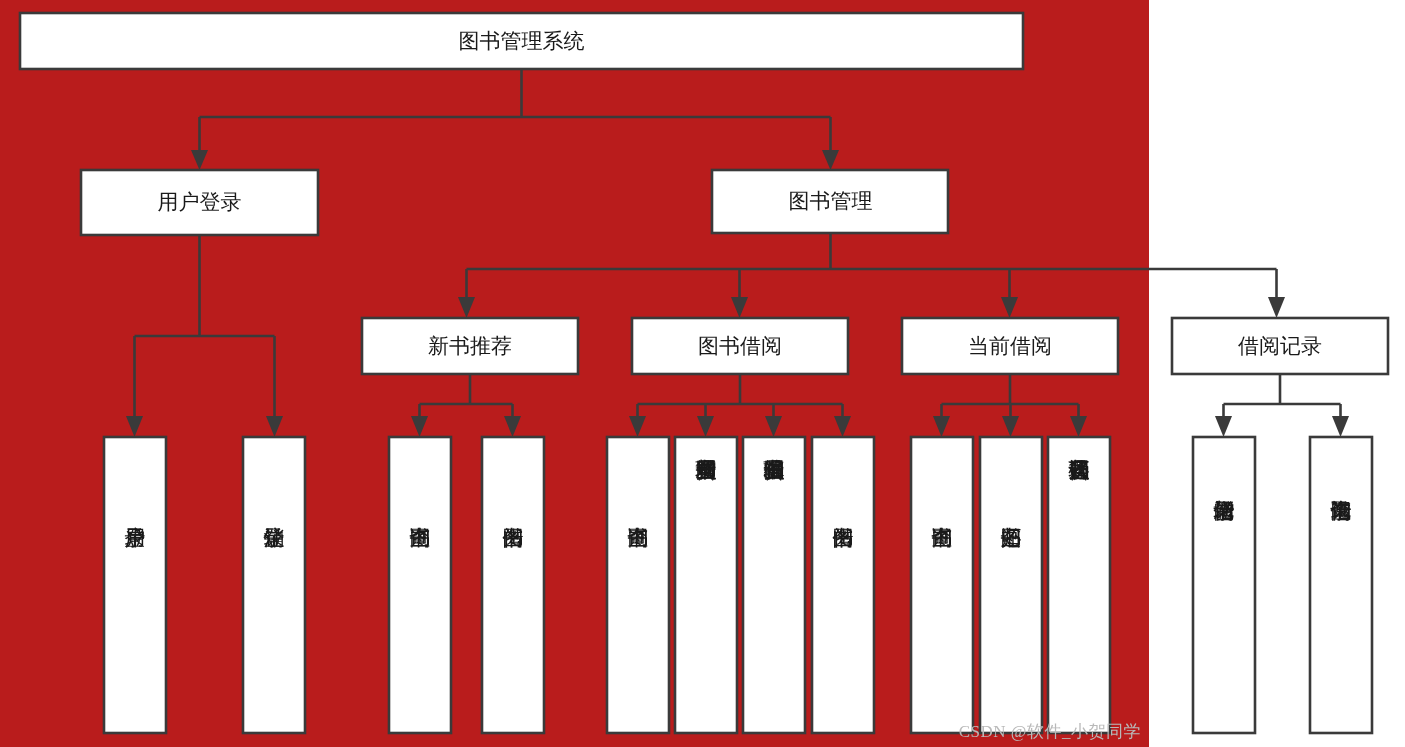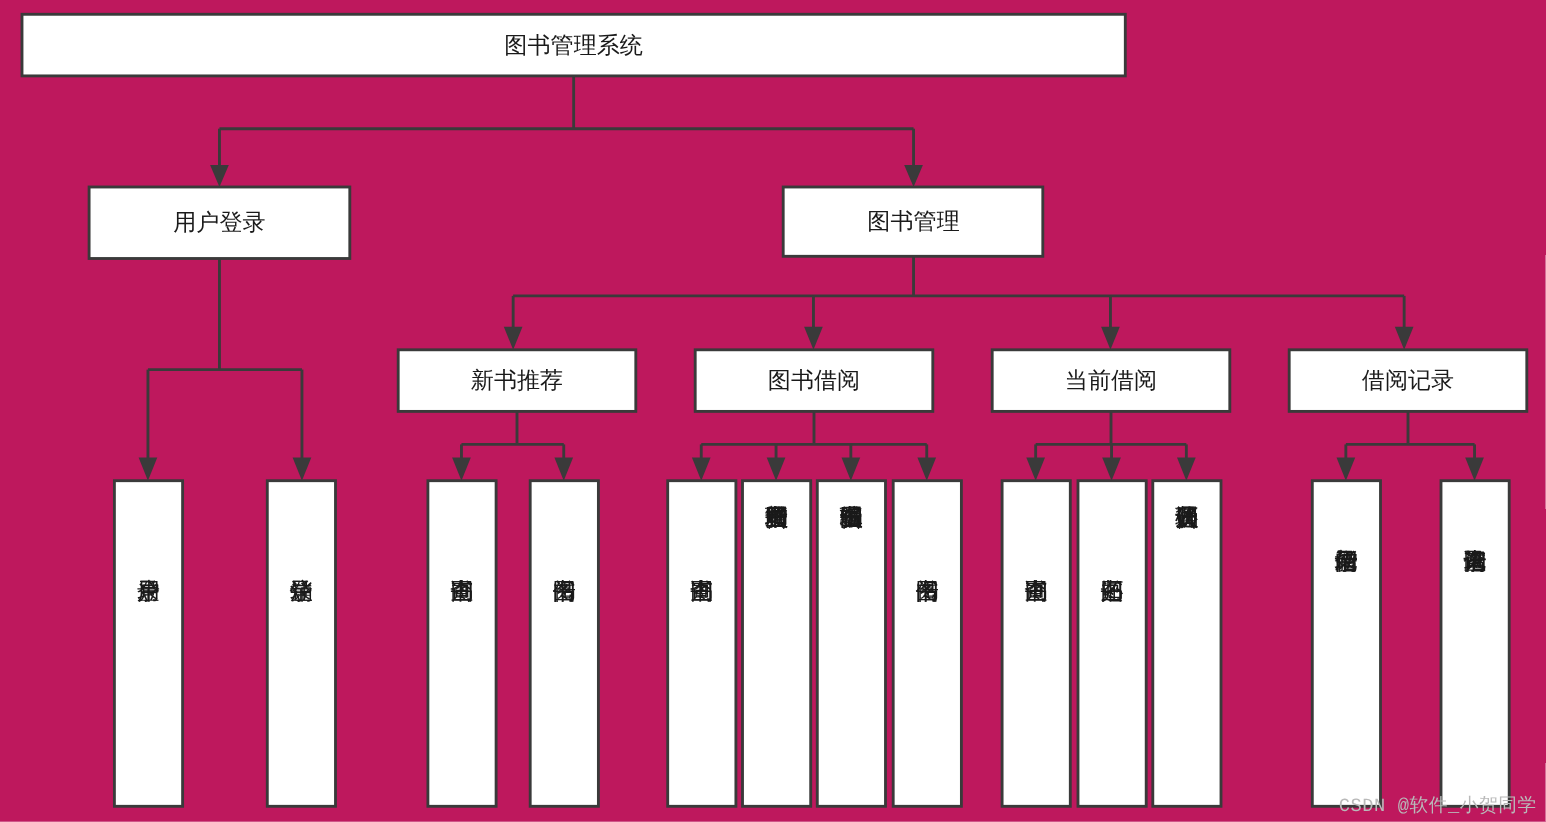--- a/index.html
+++ b/index.html
@@ -10,23 +10,23 @@
   }
   body {
     width: 1405px;
     height: 747px;
     font-family: "DejaVu Sans", "Liberation Sans", sans-serif;
     overflow: hidden;
     position: relative;
   }
   #diagram-root {
     position: relative;
-    width: 1405px;
+    width: 1149px;
     height: 747px;
-    background: #be185d;
+    background: #b91c1c;
   }
   svg#tree-svg {
     position: absolute;
     left: 0;
     top: 0;
     width: 1405px;
     height: 747px;
     display: block;
   }
   .node-box {
@@ -54,21 +54,21 @@
     stroke-linecap: butt;
   }
   .arrow-head {
     fill: #3a3a3a;
     stroke: none;
   }
   .watermark {
     position: absolute;
     right: 8px;
     bottom: 4px;
-    font-family: Liberation Mono, monospace;
+    font-family: Liberation Serif, serif;
     font-size: 17px;
     color: #b9b9b9;
     letter-spacing: 0.5px;
     white-space: nowrap;
     user-select: none;
   }
 </style>
 </head>
 <body>
 

